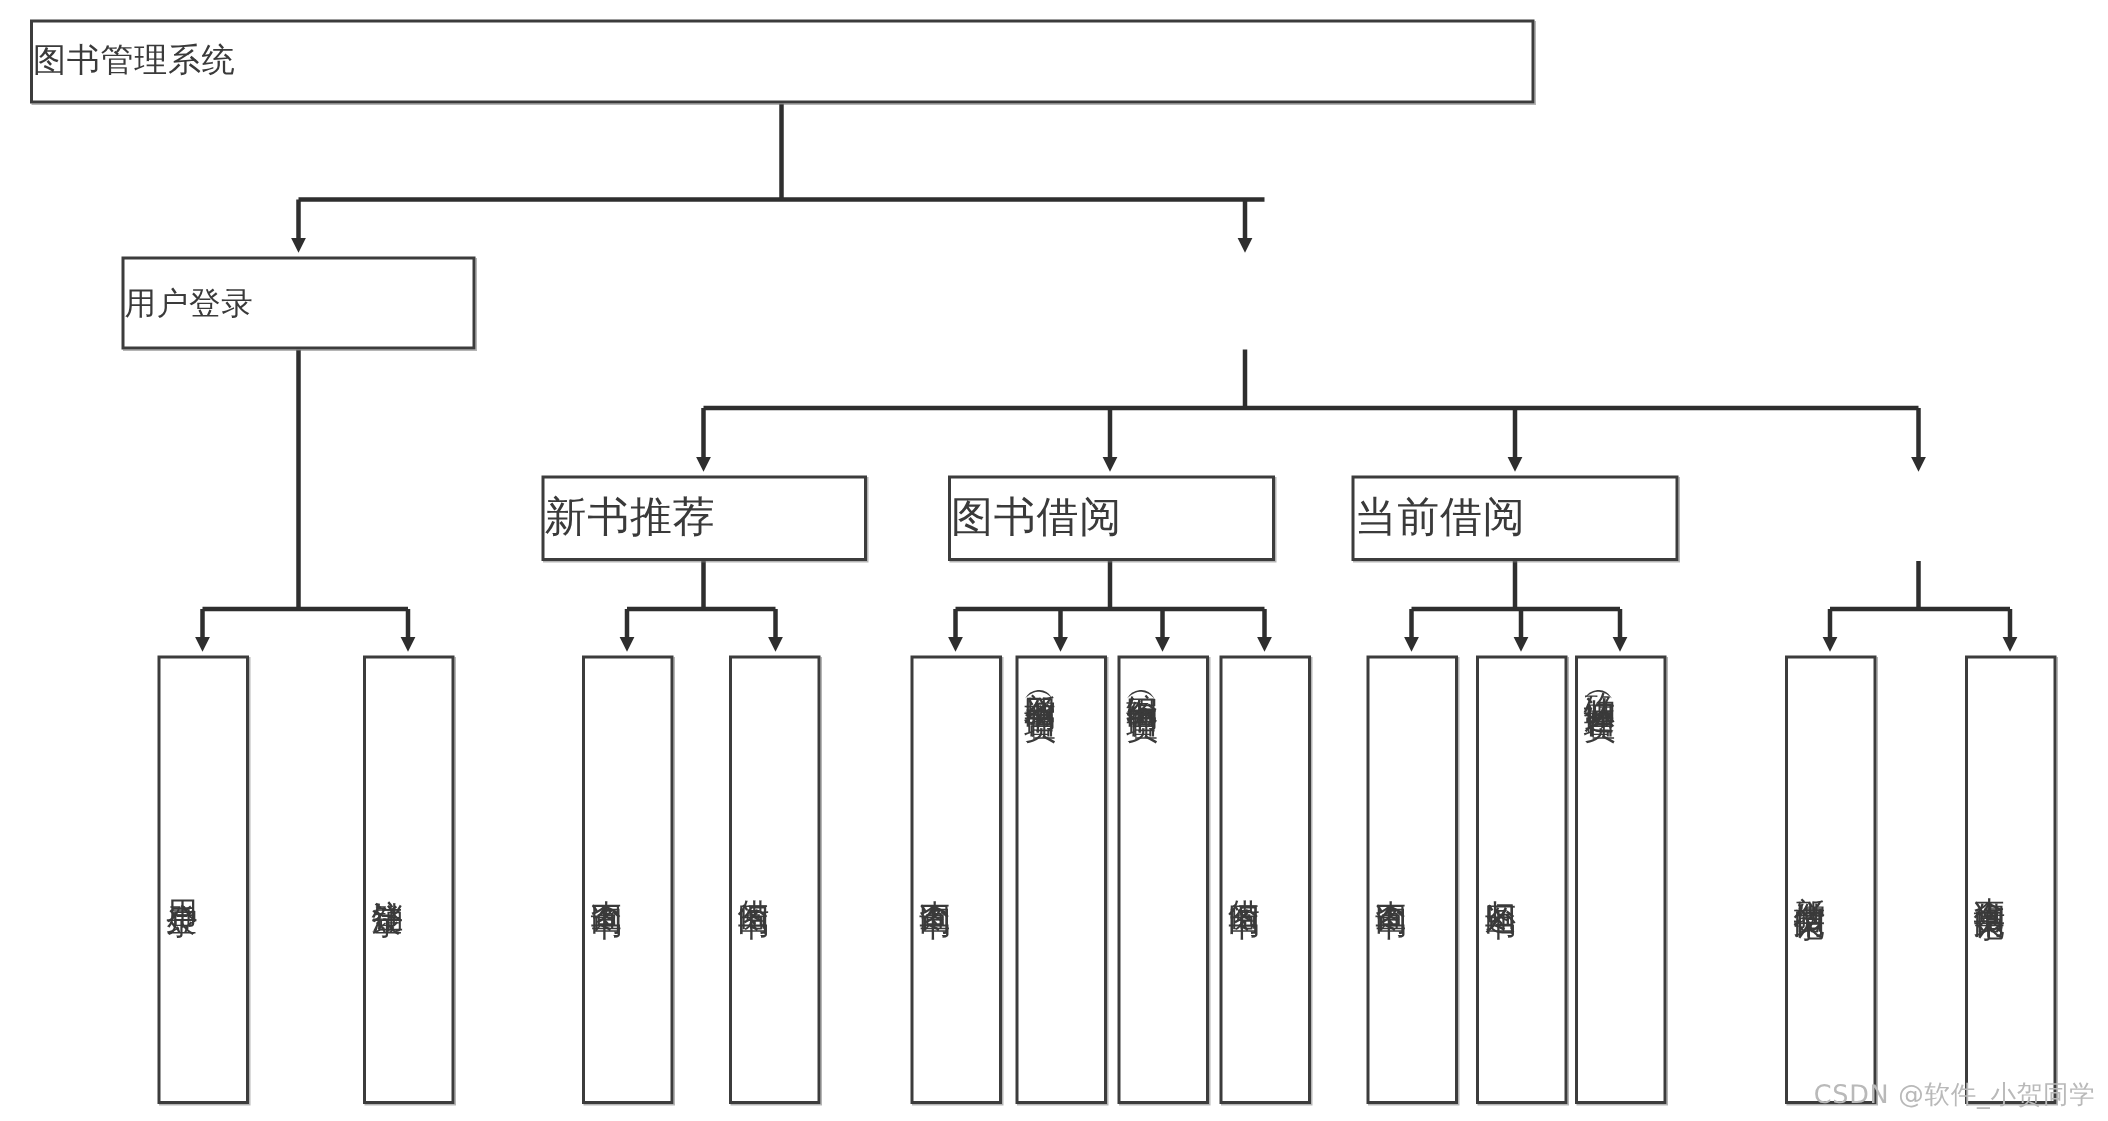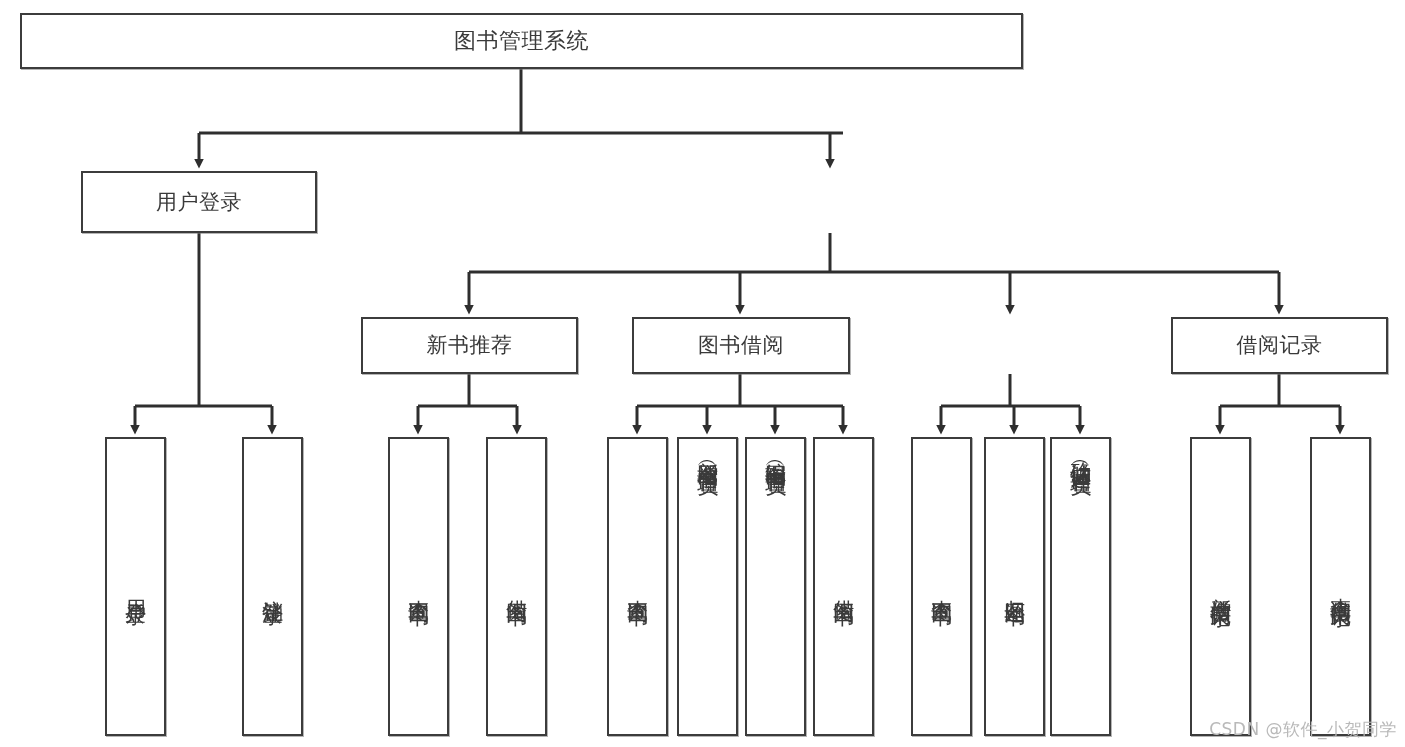--- a/index.html
+++ b/index.html
@@ -26,34 +26,33 @@
     height: 747px;
     pointer-events: none;
   }
   .node {
     position: absolute;
     box-sizing: border-box;
     background: #ffffff;
     border: 2px solid #3c3c3c;
     display: flex;
     align-items: center;
-    justify-content: center;
     color: #333333;
     box-shadow: 1px 1px 0 0 rgba(120,120,120,0.55);
   }
   .node .label {
     font-size: 21px;
     line-height: 1.15;
     letter-spacing: 0.5px;
     white-space: nowrap;
     color: #3a3a3a;
   }
   .node.root .label { font-size: 22px; }
   .node.level2 .label { font-size: 21px; }
-  .node.level3 .label { font-size: 21px; }
+  .node.level3 .label { font-size: 28px; }
   .node.leaf {
     align-items: flex-start;
     padding-top: 6px;
   }
   .node.leaf .label {
     writing-mode: vertical-rl;
     text-orientation: upright;
     font-size: 21px;
     line-height: 1.35;
     letter-spacing: 2px;
@@ -138,22 +137,22 @@
   <div class="node level2" style="left:81px; top:171px; width:236px; height:62px;">
     <span class="label">用户登录</span>
   </div>
 
   <div class="node level3" style="left:361px; top:317px; width:217px; height:57px;">
     <span class="label">新书推荐</span>
   </div>
   <div class="node level3" style="left:632px; top:317px; width:218px; height:57px;">
     <span class="label">图书借阅</span>
   </div>
-  <div class="node level3" style="left:1171px; top:317px; width:217px; height:57px;">
-    <span class="label">借阅记录</span>
+  <div class="node level3" style="left:901px; top:317px; width:218px; height:57px;">
+    <span class="label">当前借阅</span>
   </div>
 
   <div class="node leaf center-text" style="left:105px; top:437px; width:61px; height:299px;">
     <span class="label">用户登录</span>
   </div>
   <div class="node leaf center-text" style="left:242px; top:437px; width:61px; height:299px;">
     <span class="label">注销登录</span>
   </div>
 
   <div class="node leaf center-text" style="left:388px; top:437px; width:61px; height:299px;">

